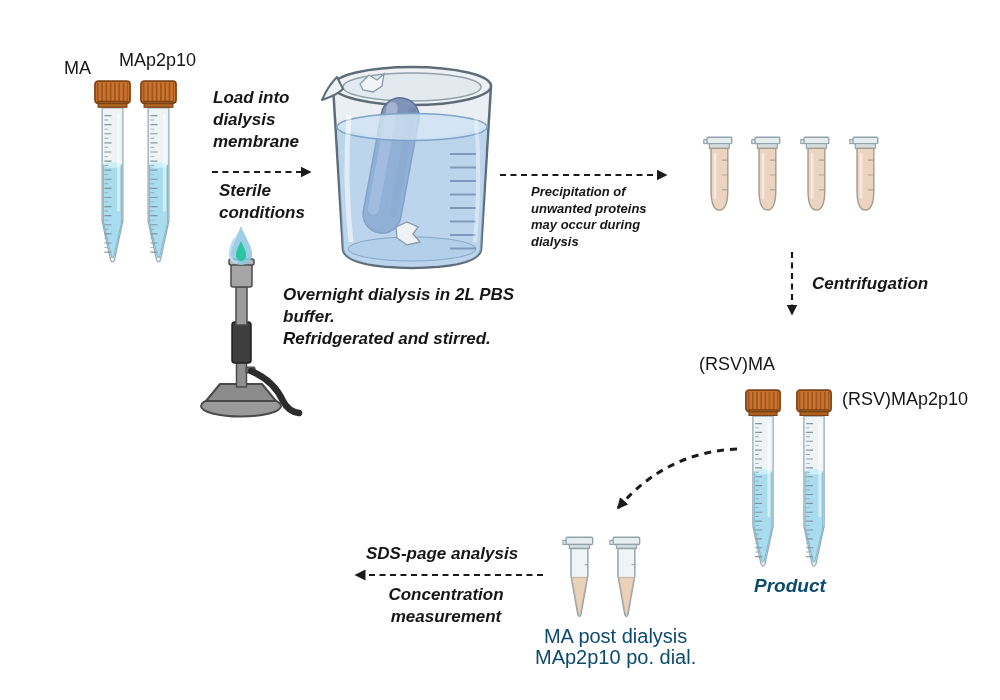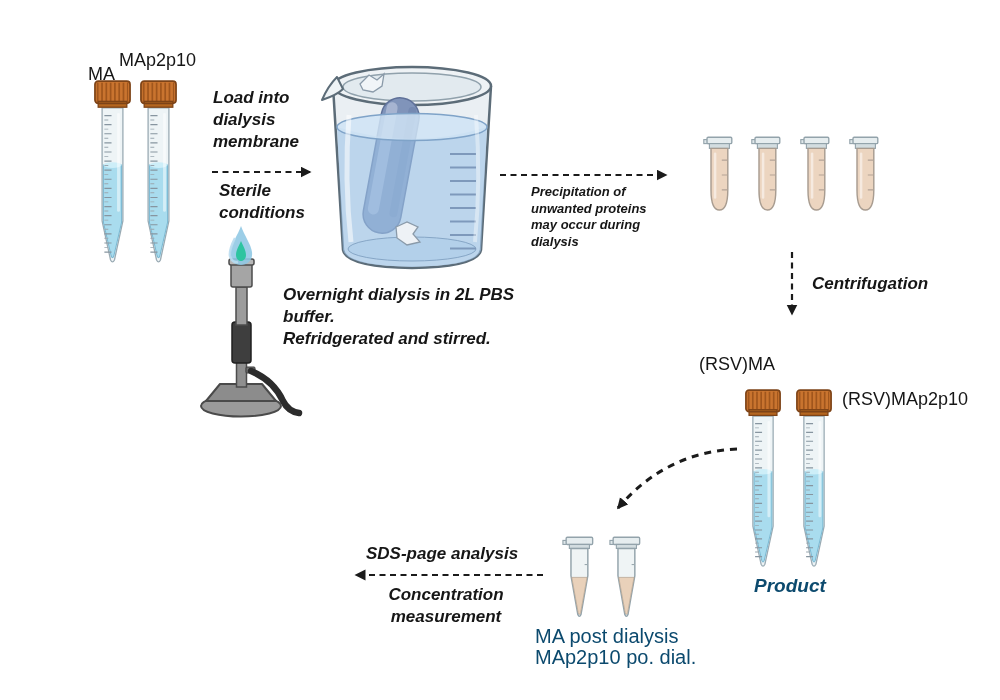--- a/index.html
+++ b/index.html
@@ -111,21 +111,21 @@
 
     <g fill="none" stroke="#1b1b1b" stroke-width="2.2" stroke-dasharray="6 4.5">
       <path d="M212 172 H310" marker-end="url(#arw)"></path>
       <path d="M500 175 H666" marker-end="url(#arw)"></path>
       <path d="M792 252 V314" marker-end="url(#arw)"></path>
       <path d="M737 449 Q666 452 618 508" stroke-width="3" stroke-dasharray="7 6" marker-end="url(#arw)"></path>
       <path d="M543 575 H356" marker-end="url(#arw)"></path>
     </g>
   </svg>
 
-  <div class="lbl name" style="left:64px;top:64px;margin-left:24px;">MA</div>
+  <div class="lbl name" style="left:64px;top:58px;">MA</div>
   <div class="lbl name" style="left:119px;top:50px;">MAp2p10</div>
 
   <div class="lbl step" style="left:213px;top:87px;">Load into
 dialysis
 membrane</div>
   <div class="lbl step" style="left:219px;top:180px;">Sterile
 conditions</div>
 
   <div class="lbl step" style="left:283px;top:284px;">Overnight dialysis in 2L PBS
 buffer.
@@ -139,16 +139,16 @@
   <div class="lbl step" style="left:812px;top:273px;">Centrifugation</div>
 
   <div class="lbl name" style="left:699px;top:354px;">(RSV)MA</div>
   <div class="lbl name" style="left:842px;top:389px;">(RSV)MAp2p10</div>
   <div class="lbl step green" style="left:754px;top:574px;font-size:19px;">Product</div>
 
   <div class="lbl step center" style="left:378px;top:584px;width:136px;">Concentration
 measurement</div>
   <div class="lbl step" style="left:366px;top:543px;">SDS-page analysis</div>
 
-  <div class="lbl green" style="left:535px;top:626px;font-size:20px;font-weight:500;line-height:1.06;">MA post dialysis
+  <div class="lbl green" style="left:535px;top:626px;font-size:20px;font-weight:500;line-height:1.06;text-align:center;">MA post dialysis
 MAp2p10 po. dial.</div>
 
 </div>
 
 </body></html>

